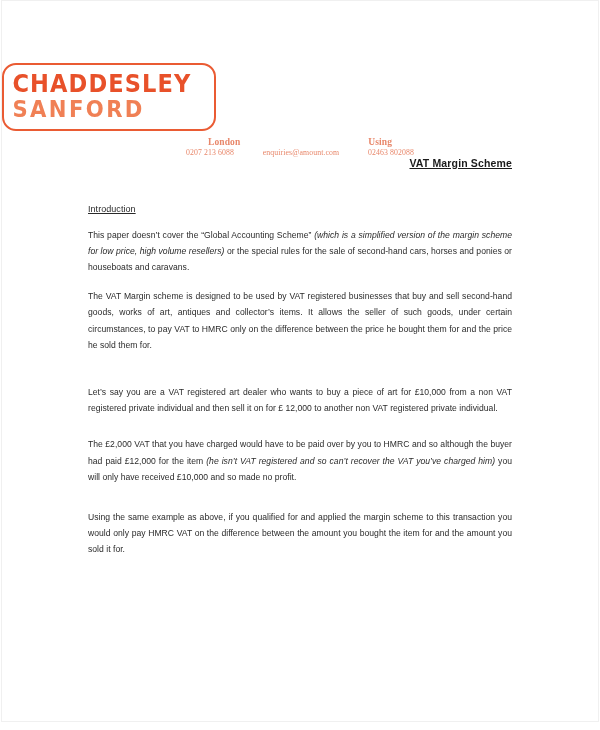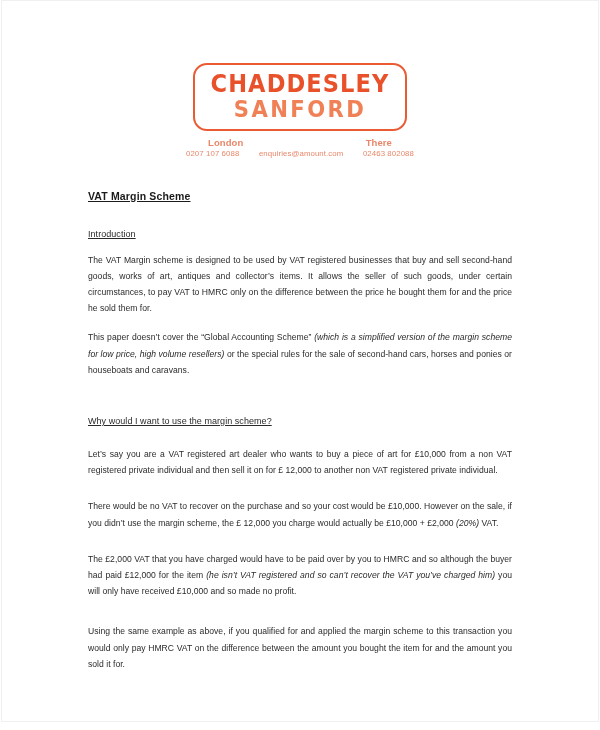--- a/index.html
+++ b/index.html
@@ -19,21 +19,21 @@
     height: 722px;
     margin: 0 auto;
     background: #ffffff;
     border: 1px solid #f0f0f0;
     box-sizing: border-box;
   }
 
   
   .letterhead {
     padding-top: 62px;
-    text-align: center;
+    text-align: left;
   }
   .logo-box {
     display: inline-block;
     box-sizing: border-box;
     width: 214px;
     padding: 7px 0 8px 0;
     border: 2.5px solid #ea5b33;
     border-radius: 14px;
     line-height: 1;
   }
@@ -55,21 +55,21 @@
     letter-spacing: 2.6px;
     color: #f08055;
     margin-top: 1px;
     transform: scaleX(0.92);
     white-space: nowrap;
   }
   .contact {
     width: 228px;
     margin: 6px auto 0 auto;
     color: #e8876a;
-    font-family: Liberation Sans, sans-serif;
+    font-family: Liberation Serif, serif;
   }
   .contact-row {
     display: flex;
     justify-content: space-between;
     align-items: baseline;
     white-space: nowrap;
   }
   .contact-row.cities {
     padding: 0 22px;
     font-weight: bold;
@@ -82,30 +82,29 @@
   .contact-city { letter-spacing: 0.1px; }
   .contact-phone { letter-spacing: 0.1px; }
   .contact-email { letter-spacing: 0.1px; }
 
   
   .doc {
     padding: 0 86px 0 86px;
     box-sizing: border-box;
   }
   .doc-title {
-    margin-top: 32px;
-    text-align: left;
+    text-align: right;
     font-size: 10.5px;
     font-weight: bold;
     color: #1b1b1b;
     text-decoration: underline;
     letter-spacing: 0.15px;
   }
   .section-heading {
-    margin-top: 27px;
+    margin-top: 35px;
     font-size: 9px;
     color: #2a2a2a;
     text-decoration: underline;
     letter-spacing: 0.05px;
   }
   p.body-text {
     margin: 13px 0 0 0;
     font-size: 8.6px;
     line-height: 16.2px;
     color: #2b2b2b;
@@ -123,52 +122,48 @@
 
   <div class="letterhead">
     <div class="logo-box">
       <span class="logo-line1">CHADDESLEY</span>
       <span class="logo-line2">SANFORD</span>
     </div>
 
     <div class="contact">
       <div class="contact-row cities">
         <span class="contact-city">London</span>
-        <span class="contact-city">There</span>
+        <span class="contact-city">Using</span>
       </div>
       <div class="contact-row details">
-        <span class="contact-phone">0207 107 6088</span>
+        <span class="contact-phone">0207 213 6088</span>
         <span class="contact-email">enquiries@amount.com</span>
         <span class="contact-phone">02463 802088</span>
       </div>
     </div>
   </div>
 
   <div class="doc">
 
     <div class="doc-title">VAT Margin Scheme</div>
 
     <div class="section-heading">Introduction</div>
 
-    <p class="body-text">The VAT Margin scheme is designed to be used by VAT registered businesses that buy and sell second-hand goods, works of art, antiques and collector’s items.  It allows the seller of such goods, under certain circumstances, to pay VAT to HMRC only on the difference between the price he bought them for and the price he sold them for.</p>
-
     <p class="body-text">
       <span>This paper doesn’t cover the “Global Accounting Scheme” </span><em>(which is a simplified version of the margin scheme for low price, high volume resellers)</em><span> or the special rules for the sale of second-hand cars, horses and ponies or houseboats and caravans.</span>
     </p>
 
+    <p class="body-text">The VAT Margin scheme is designed to be used by VAT registered businesses that buy and sell second-hand goods, works of art, antiques and collector’s items.  It allows the seller of such goods, under certain circumstances, to pay VAT to HMRC only on the difference between the price he bought them for and the price he sold them for.</p>
+
     <div class="gap-lg"></div>
 
-    <div class="section-heading">Why would I want to use the margin scheme?</div>
 
 
     <p class="body-text tight">Let’s say you are a VAT registered art dealer who wants to buy a piece of art for £10,000 from a non VAT registered private individual and then sell it on for £ 12,000 to another non VAT registered private individual.</p>
 
-    <p class="body-text tight">
-      <span>There would be no VAT to recover on the purchase and so your cost would be £10,000.  However on the sale, if you didn’t use the margin scheme, the £ 12,000 you charge would actually be £10,000 + £2,000 </span><em>(20%)</em><span> VAT.</span>
-    </p>
 
     <p class="body-text tight">
       <span>The £2,000 VAT that you have charged would have to be paid over by you to HMRC and so although the buyer had paid £12,000 for the item </span><em>(he isn’t VAT registered and so can’t recover the VAT you’ve charged him)</em><span> you will only have received £10,000 and so made no profit.</span>
     </p>
 
     <div class="gap-lg"></div>
 
 
     <p class="body-text">Using the same example as above, if you qualified for and applied the margin scheme to this transaction you would only pay HMRC VAT on the difference between the amount you bought the item for and the amount you sold it for.</p>
 

